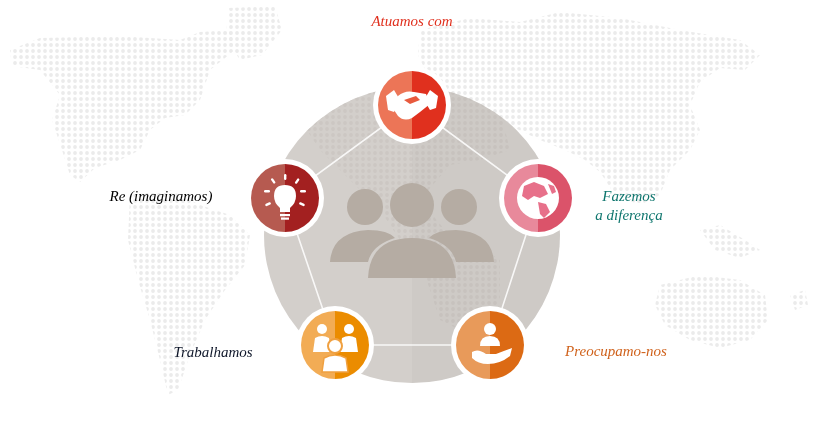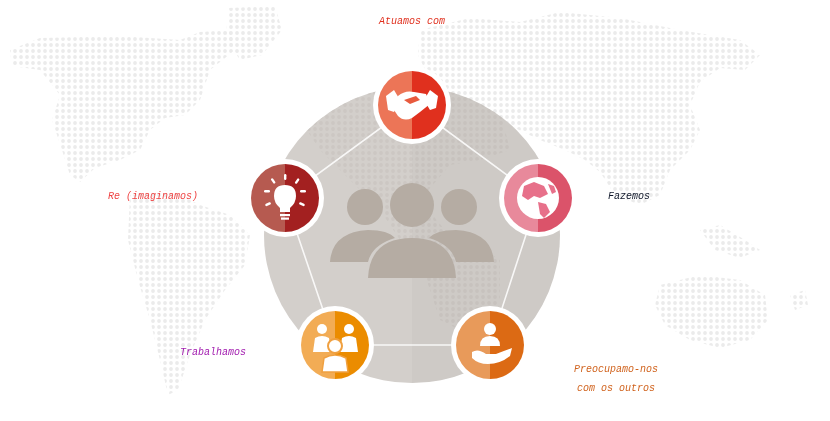--- a/index.html
+++ b/index.html
@@ -1,22 +1,22 @@
 <!DOCTYPE html>
 <html><head>
   <meta charset="utf-8">
   <style>
     html, body { margin: 0; padding: 0; background: #ffffff; }
     body { width: 830px; height: 421px; position: relative; overflow: hidden; font-family: "DejaVu Serif", "Liberation Serif", serif; }
     .stage { position: absolute; left: 0; top: 0; width: 830px; height: 421px; }
     .label {
       position: absolute;
-      font-family: Liberation Mono, monospace;
+      font-family: Liberation Serif, serif;
       font-style: italic;
-      font-size: 10px;
+      font-size: 15px;
       line-height: 19px;
       text-align: center;
       white-space: nowrap;
     }
     .label span { display: block; }
   </style>
 </head>
 <body>
 
 <div class="stage">
@@ -165,29 +165,29 @@
         <rect x="299" y="203" width="6" height="2.4" rx="1.2" transform="rotate(25 302 204)"></rect>
       </g>
     </g>
   </svg>
 
   
   <div class="label" style="left:352px; top:12px; width:120px; color:#e0301e;">
     <span>Atuamos com</span>
   </div>
 
-  <div class="label" style="left:584px; top:187px; width:90px; color:#0f172a;">
+  <div class="label" style="left:584px; top:187px; width:90px; color:#0f766e;">
     <span>Fazemos</span>
+    <span>a diferença</span>
   </div>
 
-  <div class="label" style="left:548px; top:360px; width:136px; color:#d0621c;">
+  <div class="label" style="left:548px; top:342px; width:136px; color:#d0621c;">
     <span>Preocupamo-nos</span>
-    <span>com os outros</span>
   </div>
 
-  <div class="label" style="left:158px; top:343px; width:110px; color:#a21caf;">
+  <div class="label" style="left:158px; top:343px; width:110px; color:#0f172a;">
     <span>Trabalhamos</span>
   </div>
 
-  <div class="label" style="left:80px; top:187px; width:146px; color:#ef4444;">
+  <div class="label" style="left:88px; top:187px; width:146px; color:#000000;">
     <span>Re (imaginamos)</span>
   </div>
 </div>
 
 </body></html>

